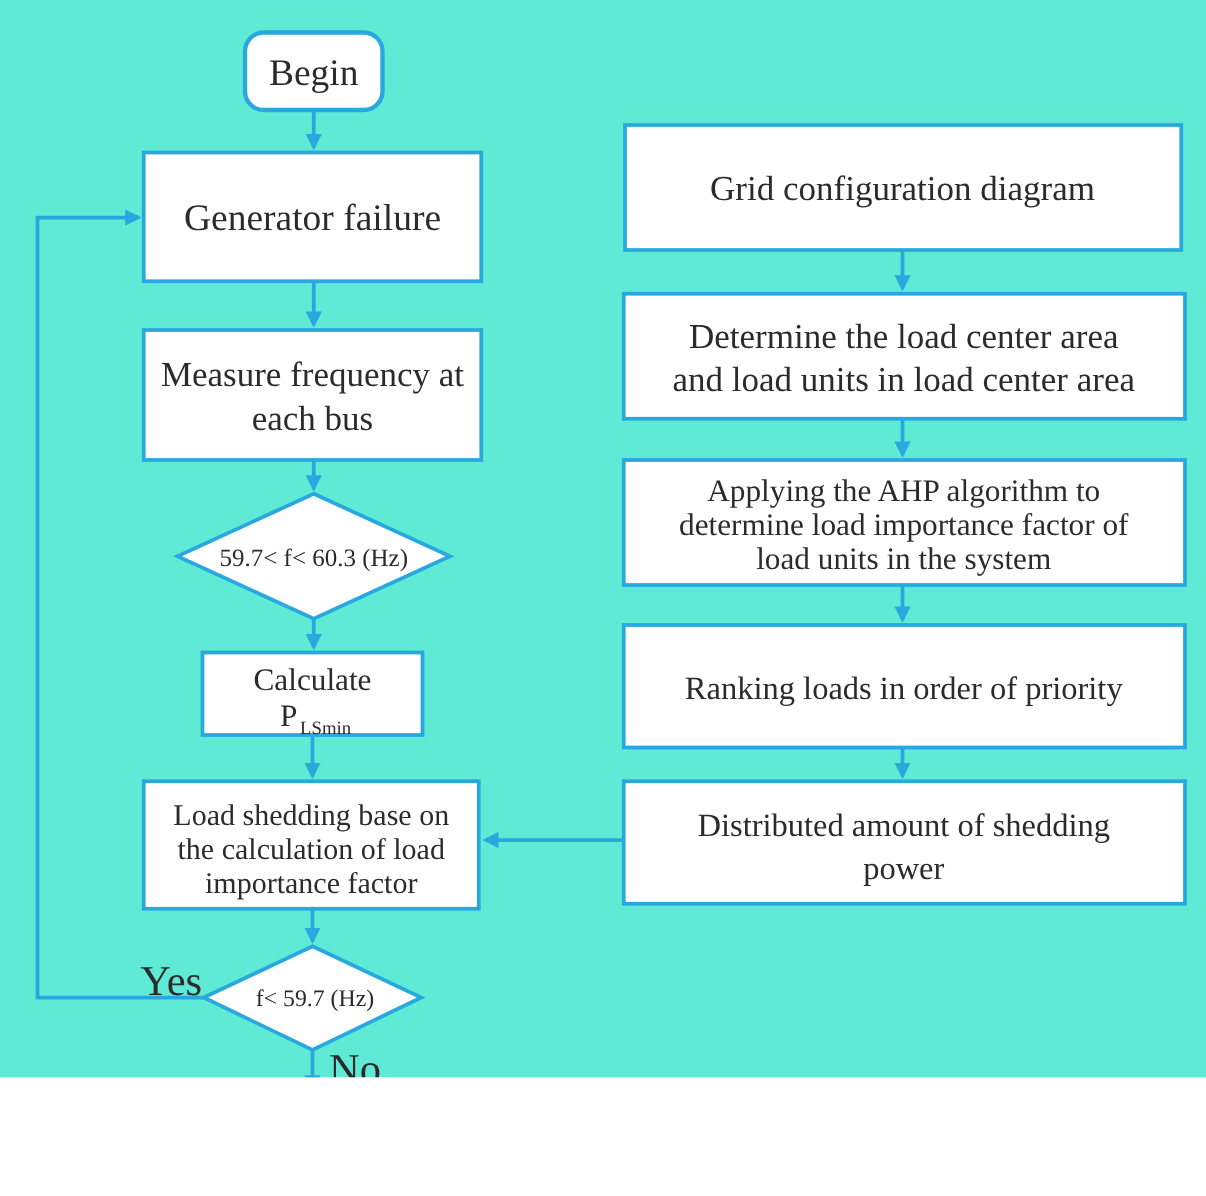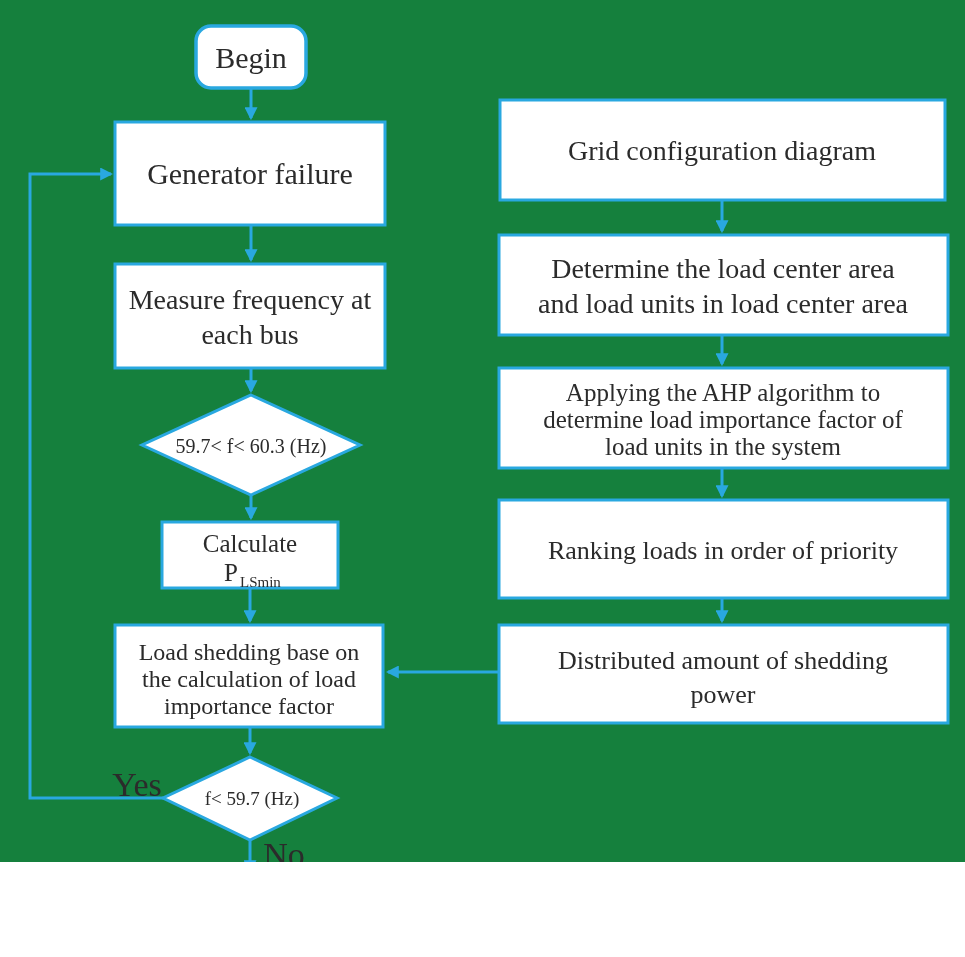--- a/index.html
+++ b/index.html
@@ -4,21 +4,21 @@
 <style>
   html, body {
     margin: 0;
     padding: 0;
     background: #ffffff;
   }
   .stage {
     position: relative;
     width: 965px;
     height: 862px;
-    background: #15803d;
+    background: #5eead4;
     overflow: hidden;
   }
   svg { display: block; }
   .node-rect {
     fill: #ffffff;
     stroke: #29A8E0;
     stroke-width: 3;
   }
   .node-round {
     fill: #ffffff;

